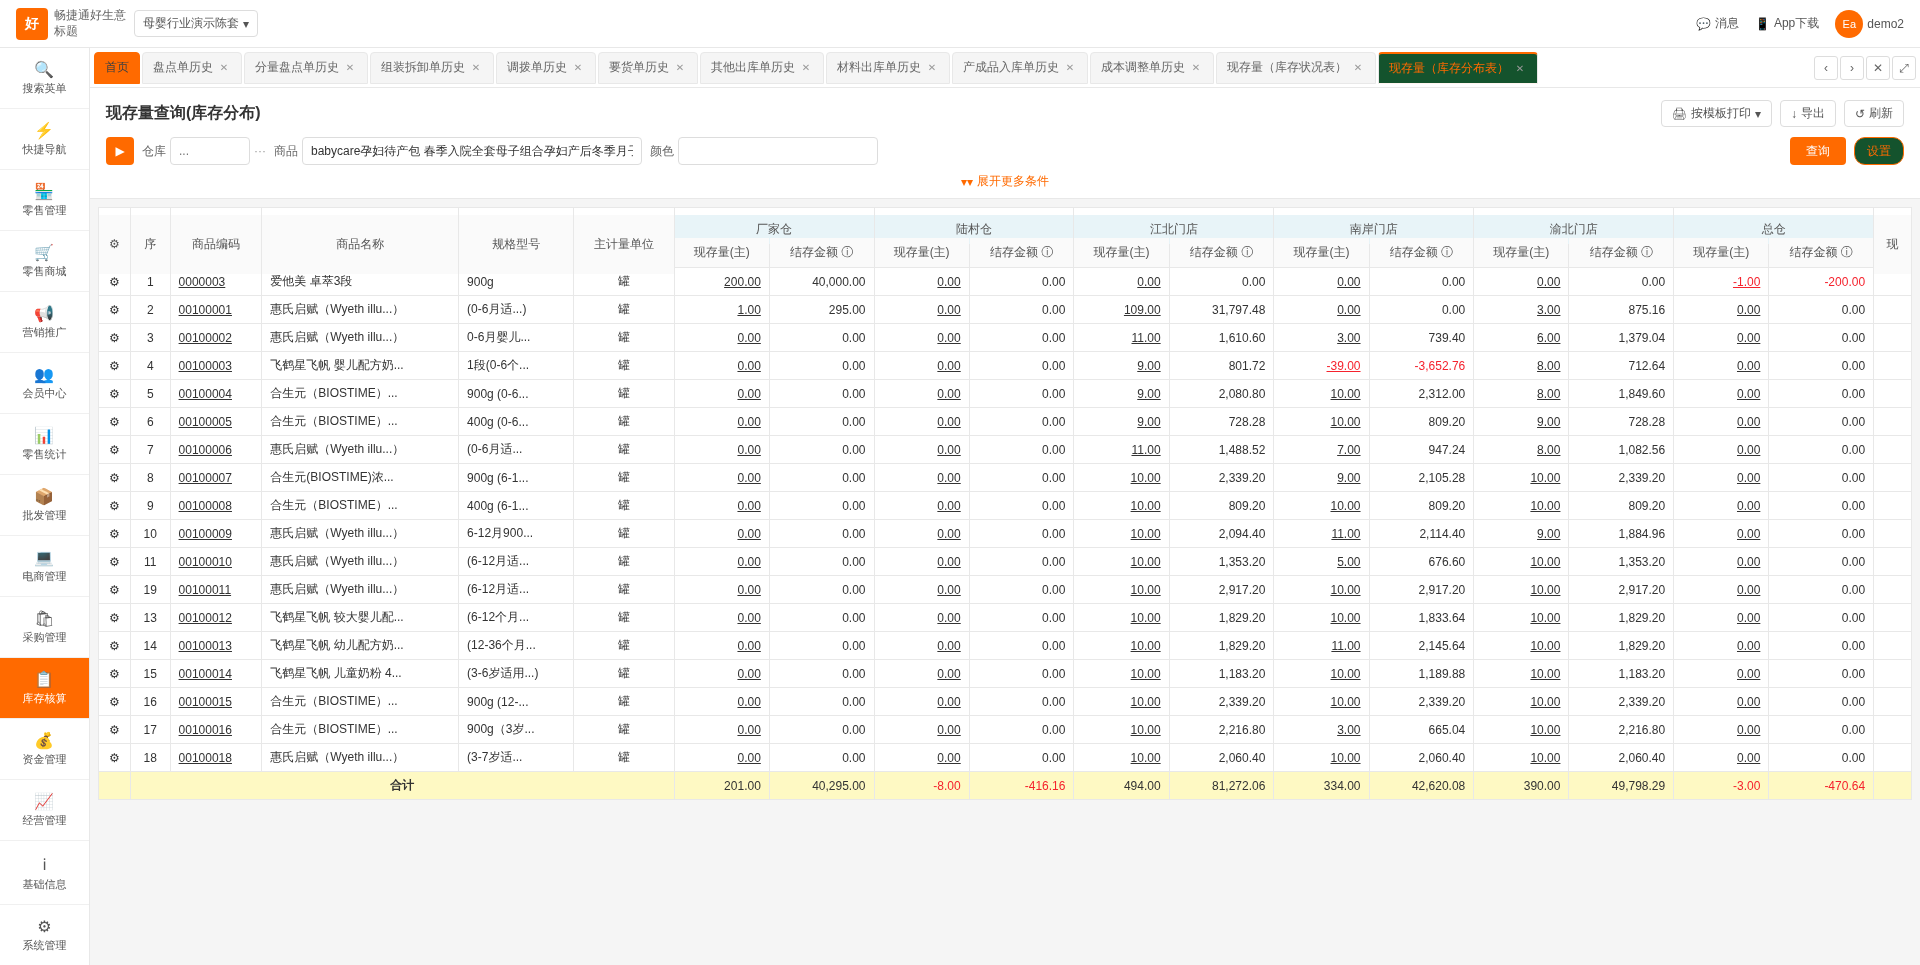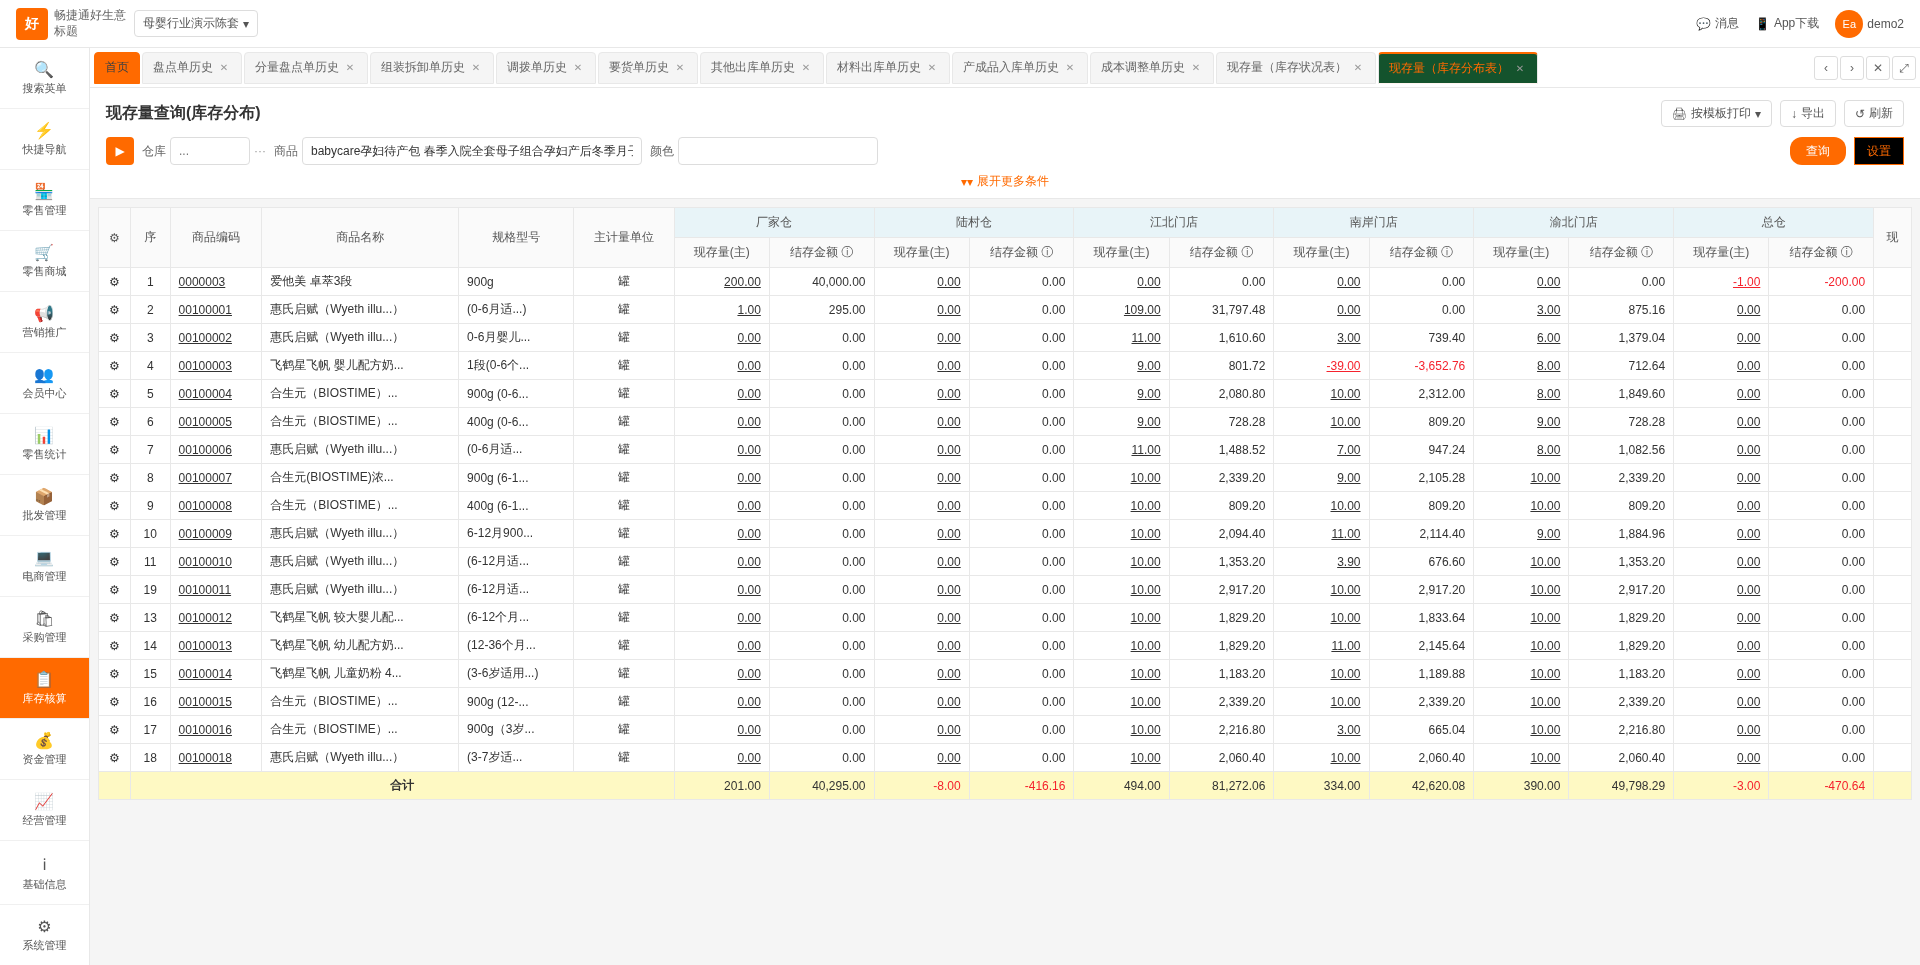--- a/index.html
+++ b/index.html
@@ -53,28 +53,28 @@
 
     
     .filter-area { background: #fff; padding: 8px 16px; border-bottom: 1px solid #e8e8e8; flex-shrink: 0; }
     .filter-row { display: flex; align-items: center; gap: 8px; flex-wrap: nowrap; }
     .filter-group { display: flex; align-items: center; gap: 4px; flex-shrink: 0; }
     .filter-label { font-size: 12px; color: #666; white-space: nowrap; }
     .filter-input { height: 28px; border: 1px solid #ddd; border-radius: 4px; padding: 0 8px; font-size: 12px; color: #333; min-width: 80px; }
     .filter-input-wide { min-width: 340px; max-width: 400px; }
     .filter-dots { color: #999; }
     .expand-btn { display: flex; align-items: center; gap: 4px; color: #ff6a00; cursor: pointer; font-size: 12px; margin-top: 4px; }
-    .search-btn { background: #ff6a00; color: white; border: none; border-radius: 12px; padding: 5px 16px; cursor: pointer; font-size: 12px; height: 28px; }
-    .settings-btn { background: #000000; color: #ff6a00; border: 1px solid #ff6a00; border-radius: 0; padding: 5px 12px; cursor: pointer; font-size: 12px; height: 28px; }
+    .search-btn { background: #ff6a00; color: white; border: none; border-radius: 4px; padding: 5px 16px; cursor: pointer; font-size: 12px; height: 28px; }
+    .settings-btn { background: #14532d; color: #ff6a00; border: 1px solid #ff6a00; border-radius: 11px; padding: 5px 12px; cursor: pointer; font-size: 12px; height: 28px; }
     .orange-arrow { width: 28px; height: 28px; background: #ff6a00; border-radius: 4px; display: flex; align-items: center; justify-content: center; color: white; cursor: pointer; flex-shrink: 0; }
 
     
     .table-container { flex: 1; overflow: auto; padding: 8px; }
     .data-table { width: 100%; border-collapse: collapse; background: white; font-size: 12px; }
-    .data-table th { background: #fafafa; border: 1px solid #e8e8e8; padding: 6px 8px; font-weight: 500; color: #555; white-space: nowrap; text-align: center; position: sticky; top: 0; z-index: 10; }
+    .data-table th { background: #fafafa; border: 1px solid #e8e8e8; padding: 6px 8px; font-weight: 500; color: #555; white-space: nowrap; text-align: center; position: sticky; top: 7px; z-index: 10; }
     .data-table td { border: 1px solid #e8e8e8; padding: 5px 8px; color: #333; white-space: nowrap; }
     .data-table .num { text-align: right; }
     .data-table .center { text-align: center; }
     .data-table .underline { text-decoration: underline; color: #333; cursor: pointer; }
     .data-table .red { color: #f5222d; }
     .group-header { background: #e8f4f8 !important; text-align: center; font-weight: 500; }
     .sub-header { background: #fafafa; }
     .settings-col { width: 32px; text-align: center; }
     .total-row td { background: #fef9c3; font-weight: 500; }
 
@@ -549,21 +549,21 @@
     <td class="underline">00100010</td>
     <td>惠氏启赋（Wyeth illu...）</td>
     <td>(6-12月适...</td>
     <td class="center">罐</td>
     <td class="num underline">0.00</td>
     <td class="num">0.00</td>
     <td class="num underline">0.00</td>
     <td class="num">0.00</td>
     <td class="num underline">10.00</td>
     <td class="num">1,353.20</td>
-    <td class="num underline ">3.90</td>
+    <td class="num underline ">5.00</td>
     <td class="num ">676.60</td>
     <td class="num underline">10.00</td>
     <td class="num">1,353.20</td>
     <td class="num underline ">0.00</td>
     <td class="num ">0.00</td>
     <td class="num"></td>
   </tr>
                 <tr>
     <td class="center">⚙</td>
     <td class="center">19</td>

